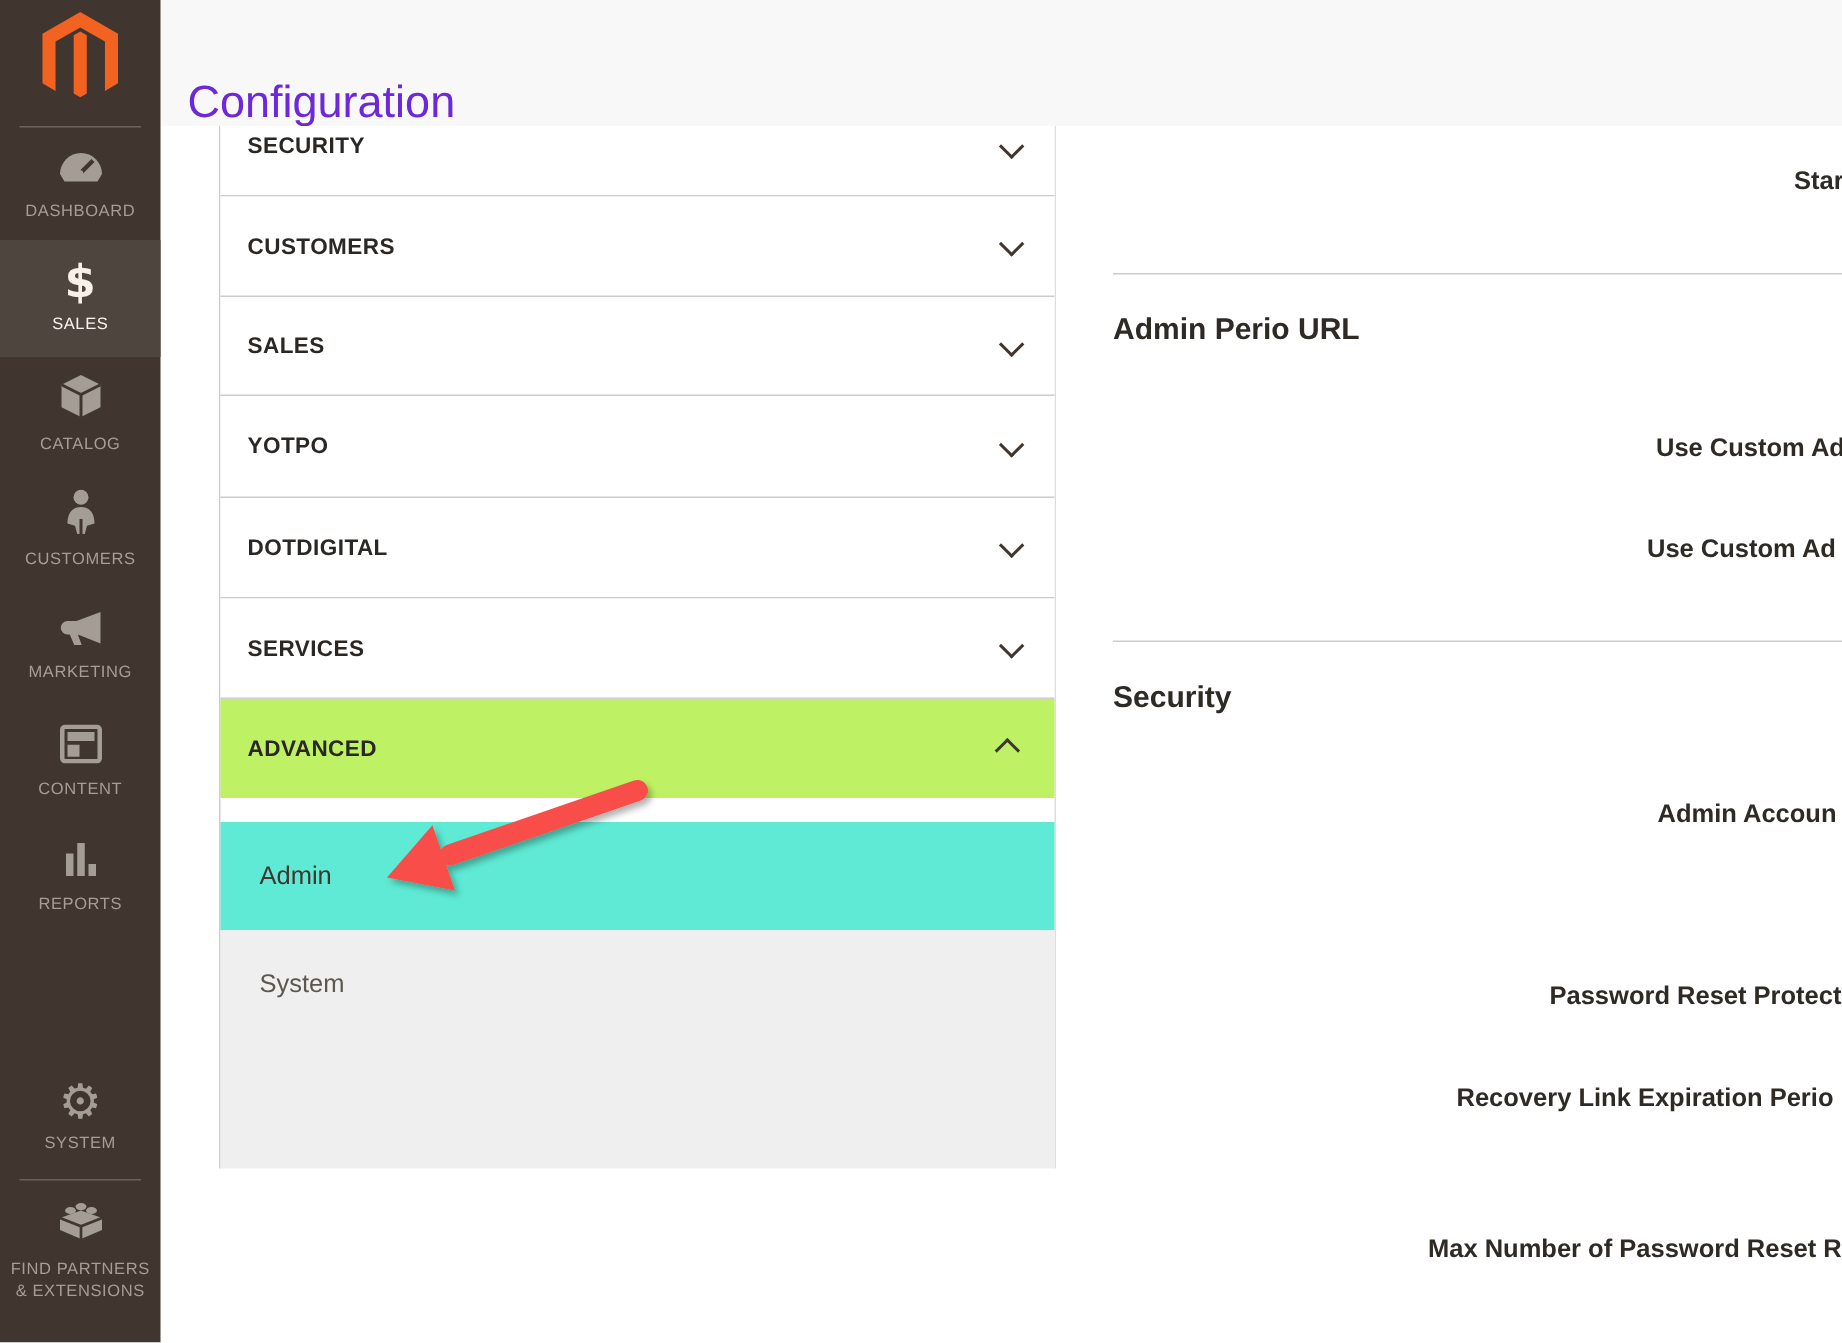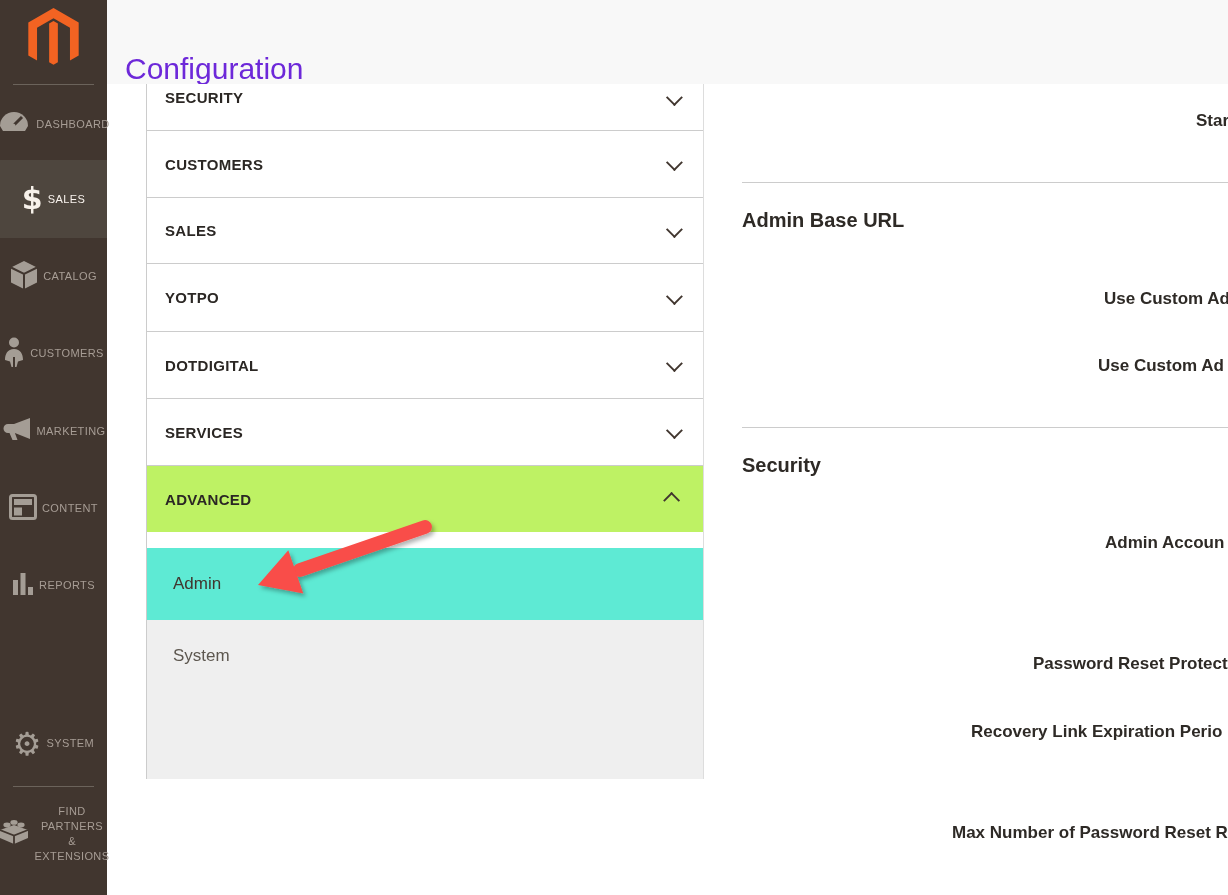--- a/index.html
+++ b/index.html
@@ -8,21 +8,21 @@
   #screen{position:absolute;left:0;top:0;width:1228px;height:895px;overflow:hidden;background:#fff;}
 
   
   .header{position:absolute;left:107px;top:0;width:1121px;height:84px;background:#f8f8f8;}
   .page-title{position:absolute;left:18px;top:19px;font-size:30px;font-weight:400;color:#6d28d9;margin-top:33px;}
 
   
   .sidebar{position:absolute;left:0;top:0;width:107px;height:895px;background:#41362f;}
   .logo{position:absolute;left:26px;top:8px;width:55px;height:62px;cursor:pointer;}
   .sb-divider{position:absolute;left:13px;width:81px;height:1px;background:#6b635b;}
-  .menu-item{position:absolute;left:0;width:107px;display:flex;flex-direction:row;
+  .menu-item{position:absolute;left:0;width:107px;display:flex;flex-direction:column;
              align-items:center;justify-content:center;gap:5px;cursor:pointer;--bg:#41362f;}
   .menu-item.active{background:#4e463e;--bg:#4e463e;}
   .menu-item .mi-label{font-size:11px;letter-spacing:.4px;color:#a79d95;text-align:center;line-height:15px;}
   .menu-item.active .mi-label{color:#f9f3ee;}
   .menu-item svg .fillpart{fill:#a49d95;}
   .menu-item.active svg .fillpart{fill:#f7f1ea;}
   .menu-item svg .cut{stroke:var(--bg);fill:none;}
   .glyph-icon{font-size:30px;line-height:30px;font-weight:700;color:#a49d95;font-family:"DejaVu Sans",sans-serif;}
   .menu-item.active .glyph-icon{color:#f7f1ea;}
 
@@ -198,21 +198,21 @@
       <span class="sub-label">Admin</span>
     </div>
     <div class="sub-item" style="top:536px;">
       <span class="sub-label">System</span>
     </div>
   </div>
 
   <div class="field-label" style="left:1196px;top:111px;">Star</div>
   <div class="h-divider" style="top:182px;"></div>
 
-  <div class="section-heading" style="top:209px;">Admin Base URL</div>
+  <div class="section-heading" style="top:209px;">Admin Perio URL</div>
   <div class="field-label" style="left:1104px;top:289px;">Use Custom Ad</div>
   <div class="field-label" style="left:1098px;top:356px;">Use Custom Ad</div>
 
   <div class="h-divider" style="top:427px;"></div>
   <div class="section-heading" style="top:454px;">Security</div>
   <div class="field-label" style="left:1105px;top:533px;">Admin Accoun</div>
   <div class="field-label" style="left:1033px;top:654px;">Password Reset Protect</div>
   <div class="field-label" style="left:971px;top:722px;">Recovery Link Expiration Perio</div>
   <div class="field-label" style="left:952px;top:823px;">Max Number of Password Reset R</div>
 

